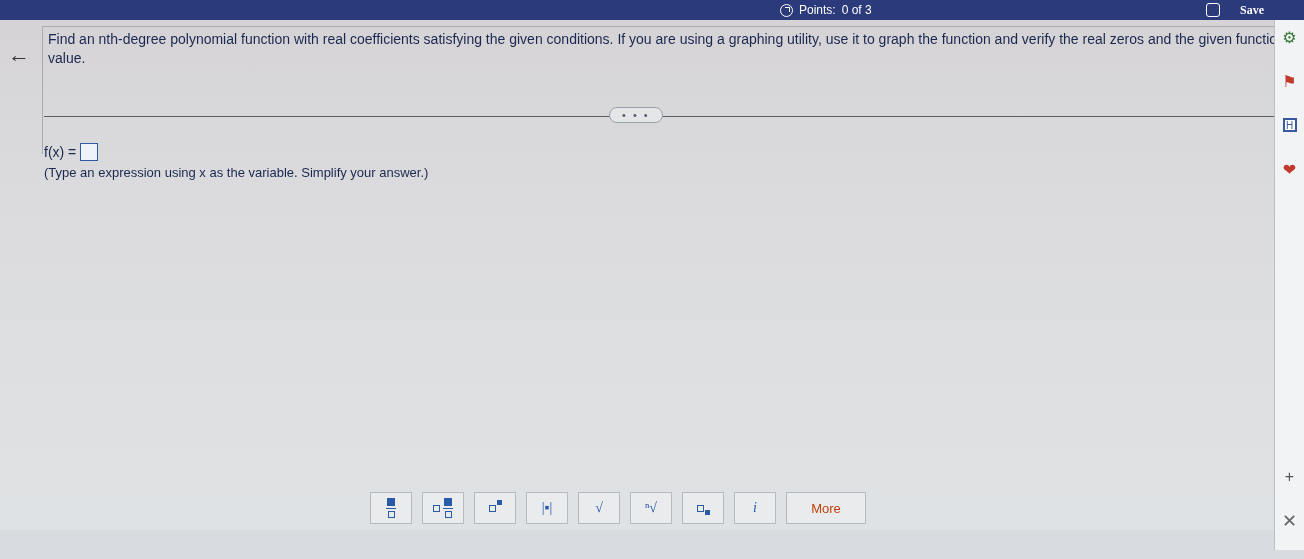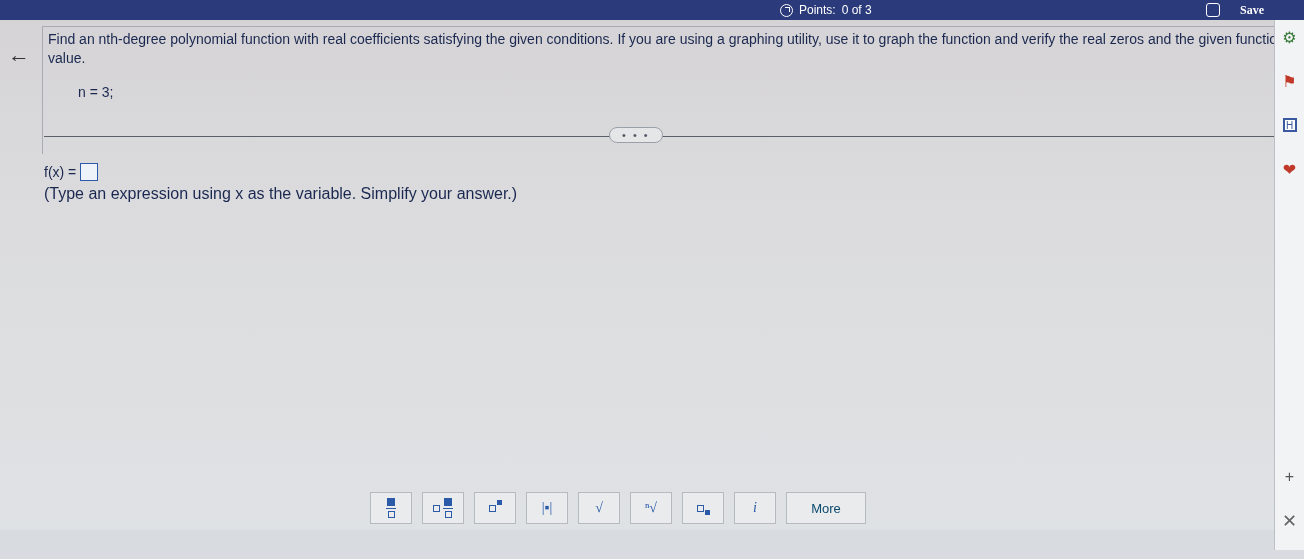--- a/index.html
+++ b/index.html
@@ -76,21 +76,21 @@
   }
   .answer-line { display: flex; align-items: center; gap: 4px; }
   .answer-input {
     width: 18px;
     height: 18px;
     border: 1.5px solid #2a5aa8;
     background: #eef3fa;
     padding: 0 2px;
     font-size: 12px;
   }
-  .hint { margin-top: 4px; font-size: 16px; }
+  .hint { margin-top: 4px; font-size: 13px; }
   
   .math-palette {
     position: absolute;
     bottom: 6px;
     left: 370px;
     display: flex;
     gap: 10px;
     align-items: center;
   }
   .palette-btn {
@@ -108,21 +108,21 @@
   }
   .palette-more {
     width: 80px;
     height: 32px;
     background: #e9ebed;
     border: 1px solid #b5bac0;
     display: flex;
     align-items: center;
     justify-content: center;
     font-size: 13px;
-    color: #0c4a6e;
+    color: #c2410c;
     cursor: pointer;
   }
   .frac-icon { display:flex; flex-direction:column; align-items:center; line-height:0.5; font-size:10px; }
   .frac-icon .bar { width:10px; border-top:1.5px solid #2a5aa8; margin:2px 0; }
   .box-sm { display:inline-block; width:8px; height:8px; background:#2a5aa8; }
   .box-sm-o { display:inline-block; width:7px; height:7px; border:1px solid #2a5aa8; }
   
   .right-rail {
     position: absolute;
     right: 0;
@@ -162,21 +162,20 @@
   <span class="save">Save</span>
 </div>
 
 <div class="main-area">
   <div class="border-frame"></div>
   <div class="back-arrow">←</div>
 
   <div class="question-box">
     <span>Find an nth-degree polynomial function with real coefficients satisfying the given conditions. If you are using a graphing utility, use it to graph the function and verify the real zeros and the given function value.</span>
     <div class="question-conditions">
-      <div>n = 3;</div>
     </div>
   </div>
 
   <div class="divider-wrap">
     <hr class="divider">
     <div class="more-pill">• • •</div>
   </div>
 
   <div class="answer-area">
     <div class="answer-line">

